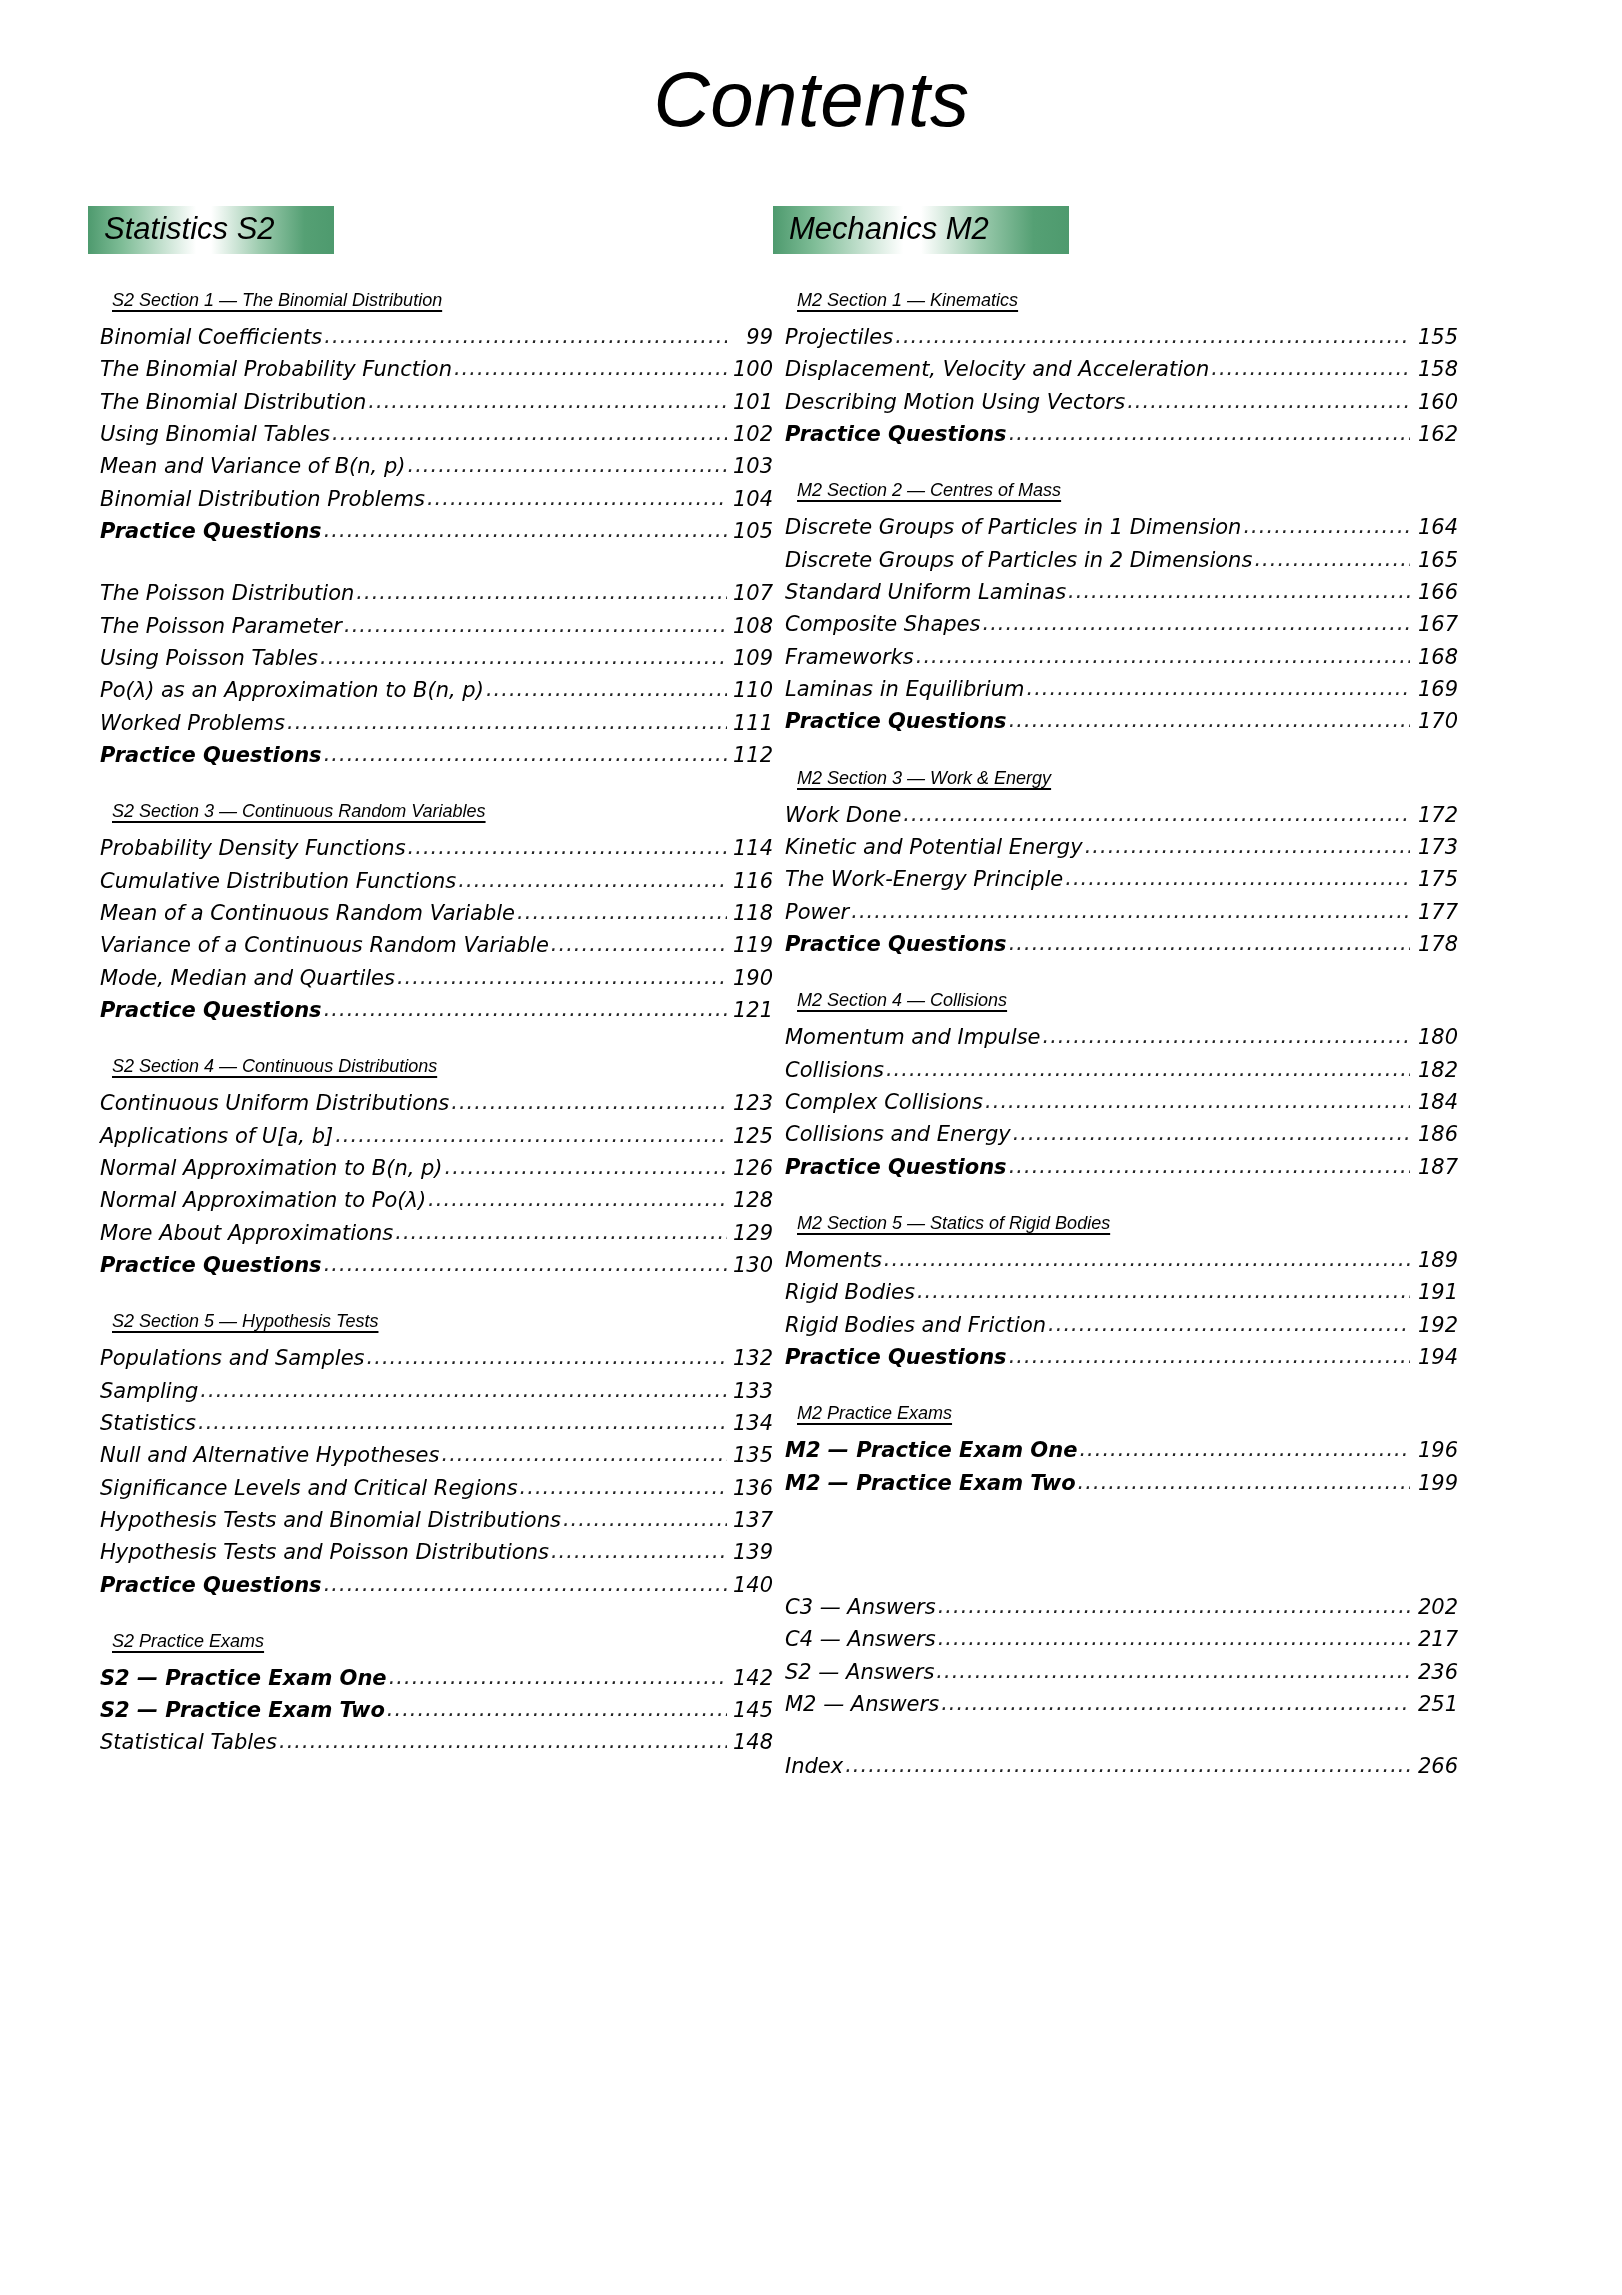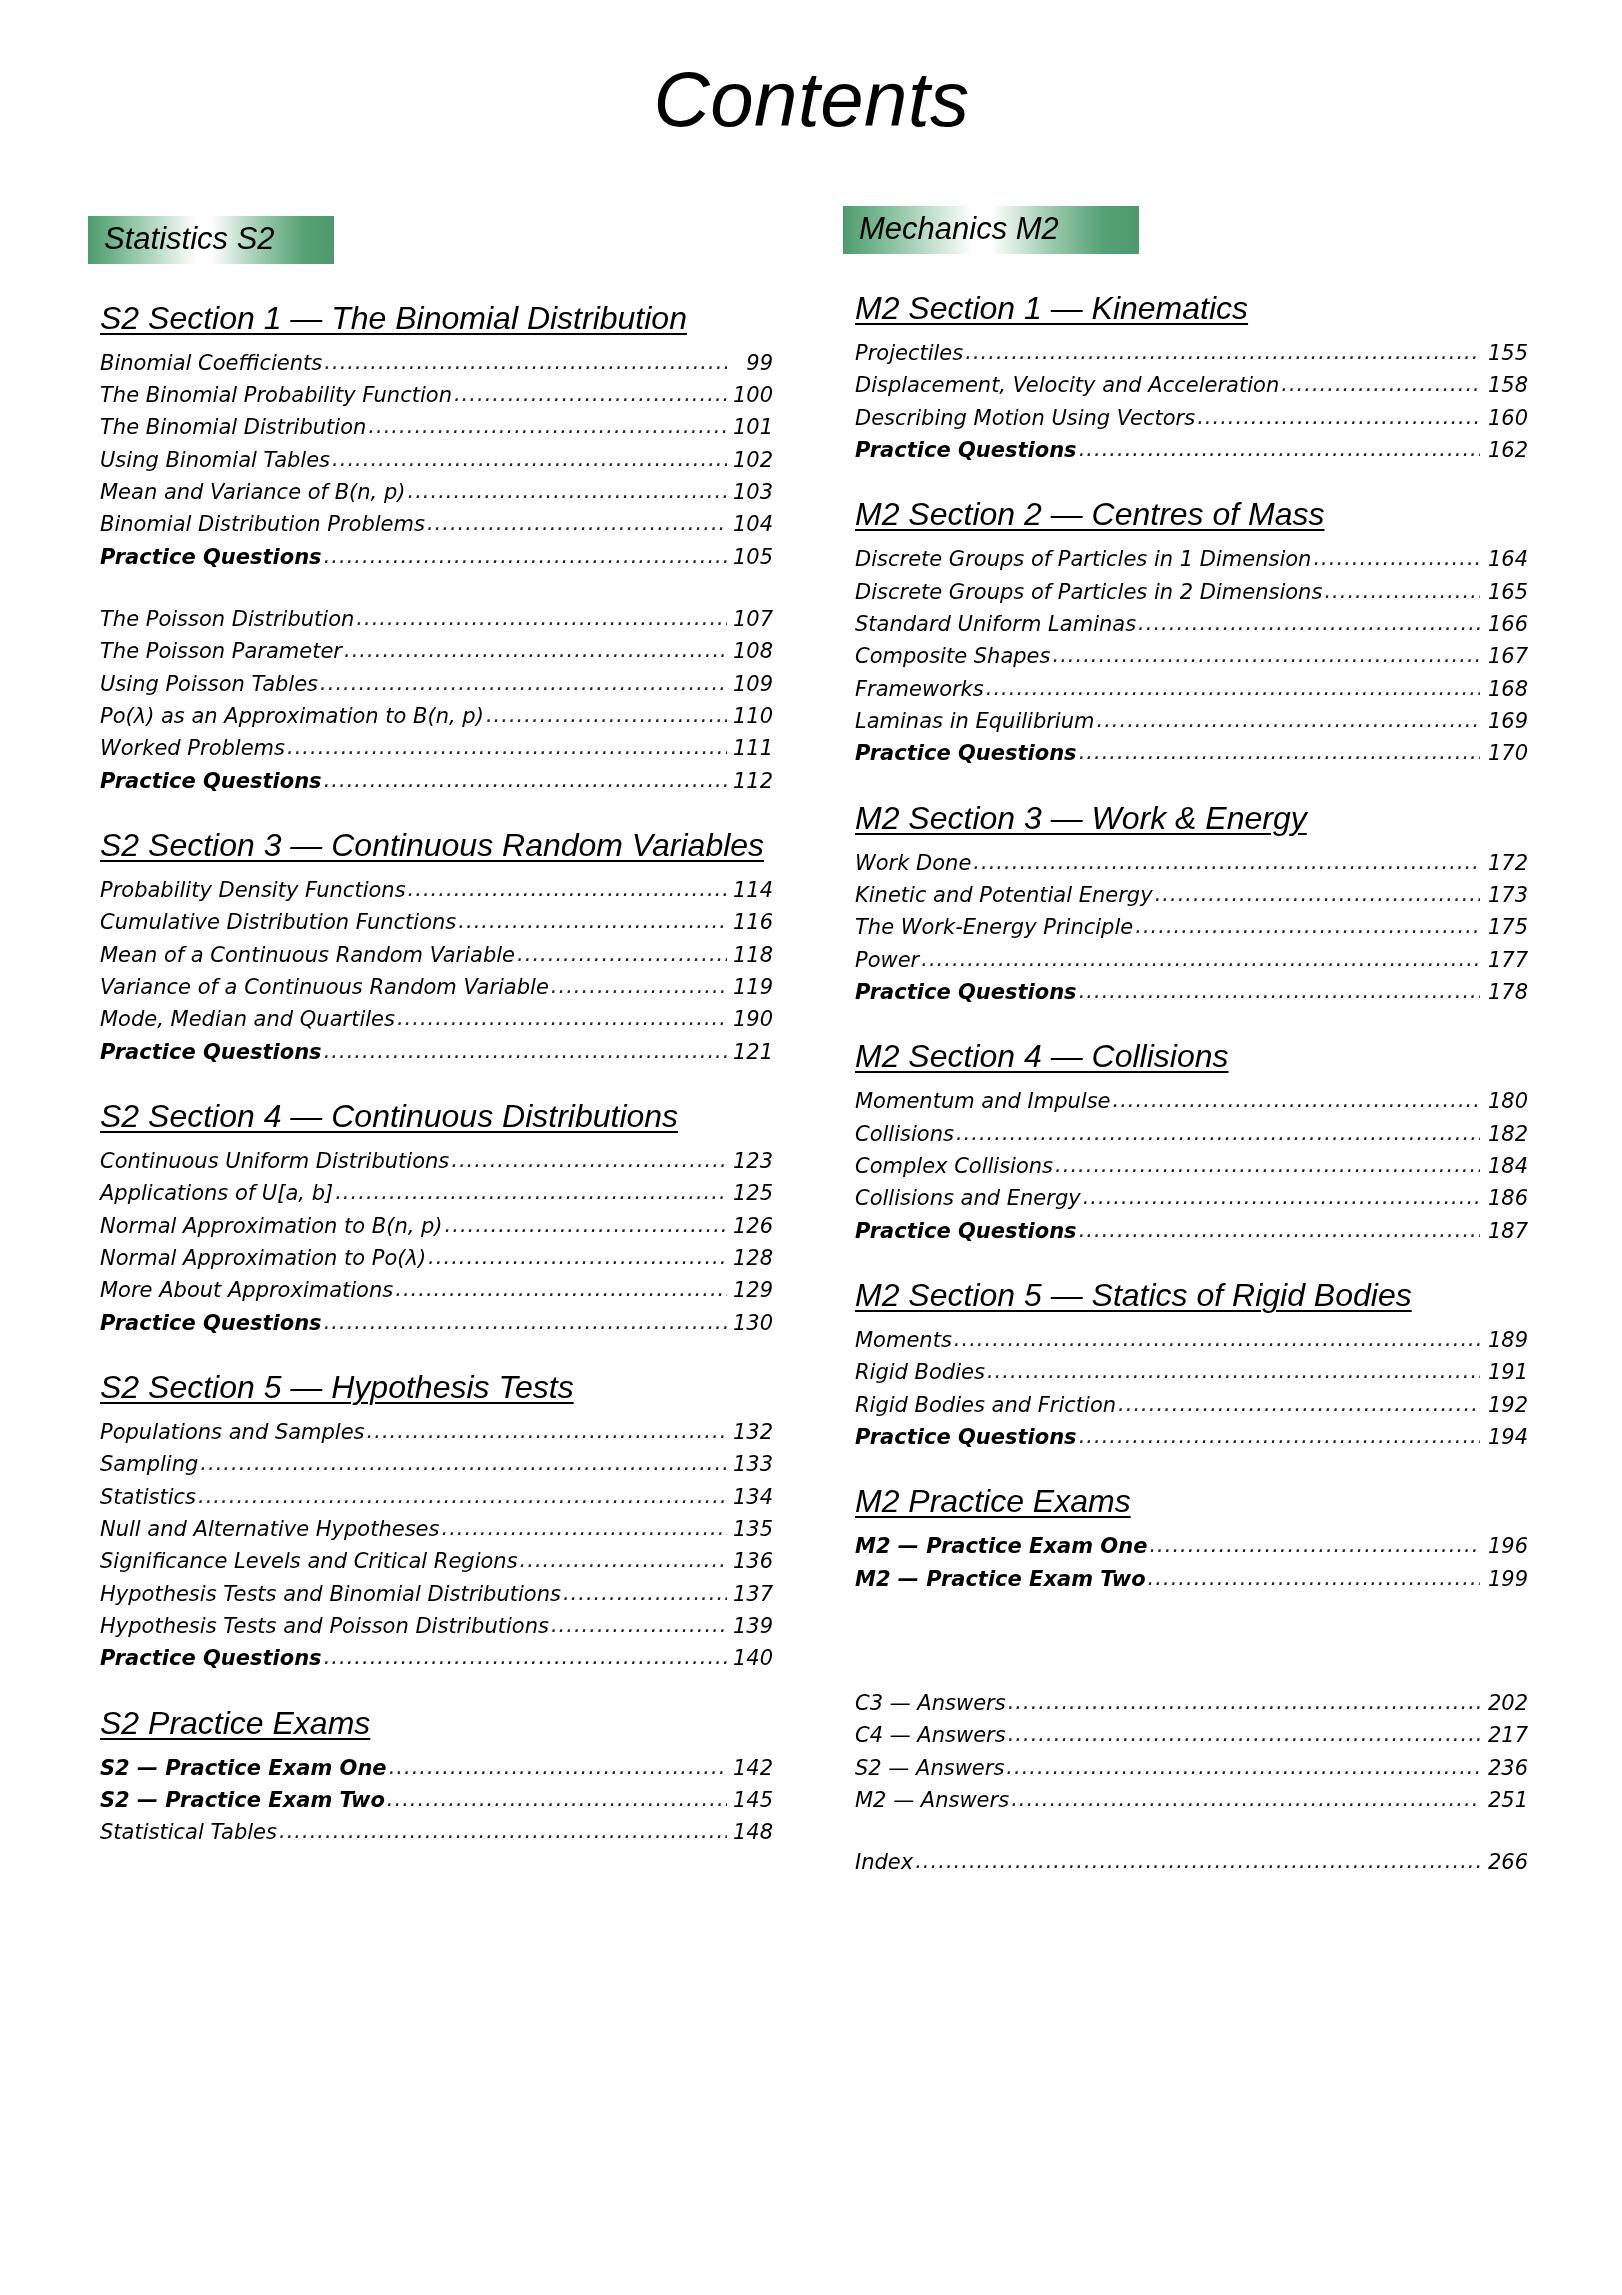--- a/index.html
+++ b/index.html
@@ -23,24 +23,23 @@
     font-size: 78px;
     letter-spacing: 0.5px;
     margin: 0;
     padding-top: 60px;
     line-height: 1.0;
   }
 
   
   .columns {
     display: flex;
-    gap: 70px;
     padding: 0 88px;
     margin-top: 68px;
-    align-items: flex-end;
+    align-items: flex-start;
   }
   .col { width: 685px; flex: 0 0 685px; }
 
   
   .banner {
     display: block;
     width: 246px;
     height: 48px;
     background: linear-gradient(to right,
         #4e9a6e 0%,
@@ -65,25 +64,25 @@
     white-space: nowrap;
     color: #000;
   }
   .banner.m2 { width: 296px; }
 
   
   .sec-head {
     font-family: "Liberation Sans", sans-serif;
     font-style: italic;
     font-weight: 400;
-    font-size: 32px;
+    font-size: 18px;
     text-decoration: underline;
     text-underline-offset: 4px;
     text-decoration-thickness: 2px;
-    margin: 0 0 10px 12px;
+    margin: 0 0 10px 24px;
     white-space: nowrap;
   }
   .sec-block { margin-bottom: 30px; }
 
   
   .entry {
     display: flex;
     align-items: baseline;
     font-family: "DejaVu Sans", sans-serif;
     font-style: italic;

